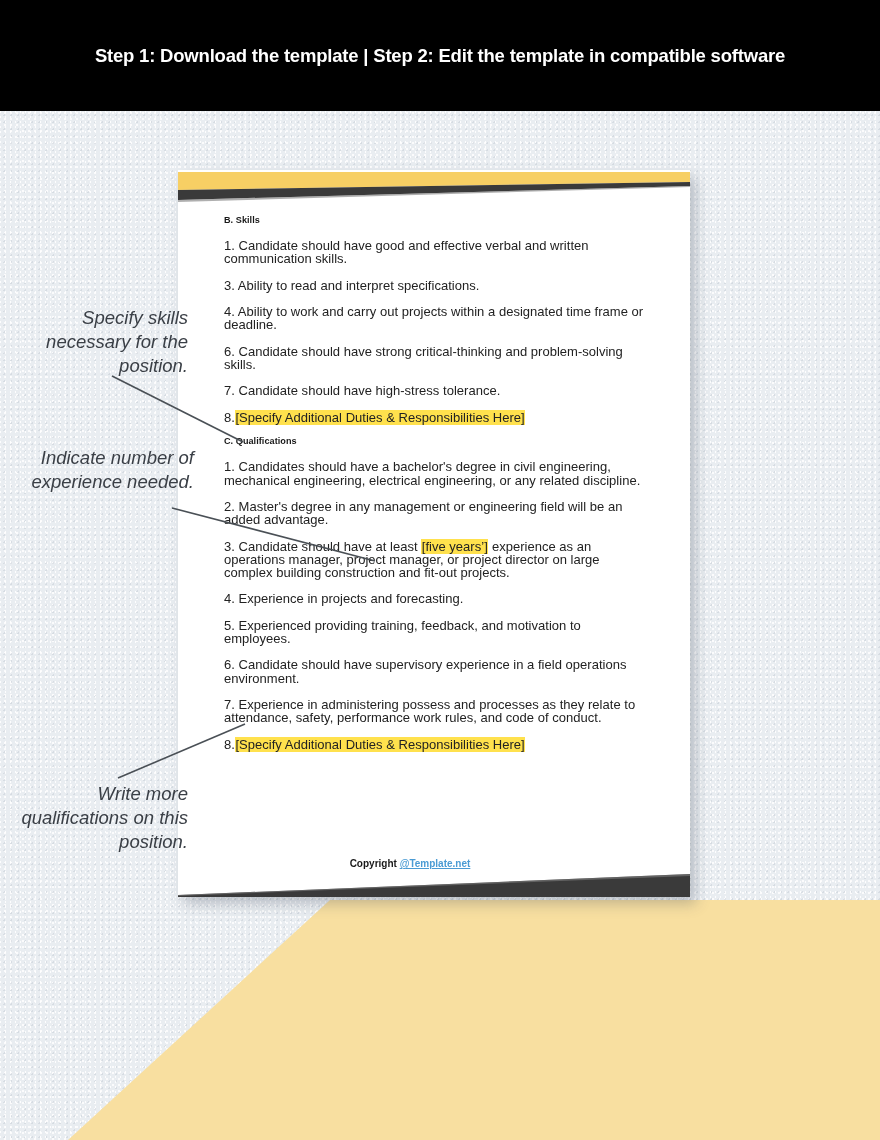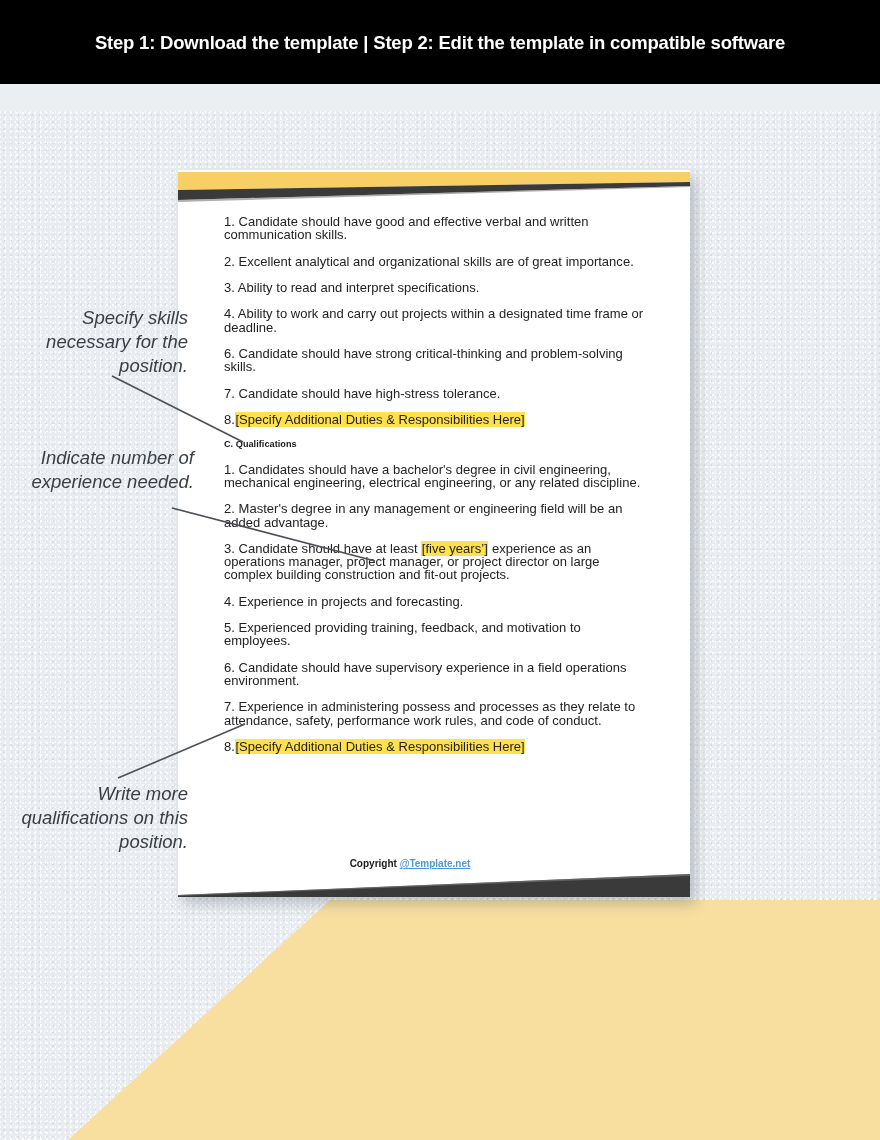--- a/index.html
+++ b/index.html
@@ -16,21 +16,21 @@
     width: 880px;
     height: 1140px;
     background: #eceff1;
     overflow: hidden;
   }
 
   
   #topbar {
     position: absolute;
     left: 0; top: 0;
-    width: 880px; height: 84px;
+    width: 880px; height: 111px;
     background: #000000;
     display: flex;
     flex-direction: row;
     align-items: center;
     justify-content: center;
     z-index: 40;
   }
   #topbar .line {
     color: #ffffff;
     font-family: "Liberation Sans", sans-serif;
@@ -189,23 +189,23 @@
       </svg>
 
       <svg class="wedge" style="top:692px" width="512" height="35" viewBox="0 0 512 35" preserveAspectRatio="none">
         <polygon points="0,33 512,12 512,35 0,35" fill="#3a3a3a"></polygon>
         <polygon points="0,33 512,12 512,14 0,34" fill="#8a8a8a" opacity="0.5"></polygon>
       </svg>
 
       <div id="doc-body">
 
         <div>
+          <div class="sec-head">B. Skills</div>
 
           <div class="doc-item"><span class="num">1.</span> <span>Candidate should have good and effective verbal and written communication skills.</span></div>
-          <div class="doc-item"><span class="num">2.</span> <span>Excellent analytical and organizational skills are of great importance.</span></div>
           <div class="doc-item"><span class="num">3.</span> <span>Ability to read and interpret specifications.</span></div>
           <div class="doc-item"><span class="num">4.</span> <span>Ability to work and carry out projects within a designated time frame or deadline.</span></div>
           <div class="doc-item"><span class="num">6.</span> <span>Candidate should have strong critical-thinking and problem-solving skills.</span></div>
           <div class="doc-item"><span class="num">7.</span> <span>Candidate should have high-stress tolerance.</span></div>
           <div class="doc-item tight"><span class="num">8.</span><span class="hl">[Specify Additional Duties &amp; Responsibilities Here]</span></div>
         </div>
 
         <div id="sec-c">
           <div class="sec-head">C. Qualifications</div>
 

